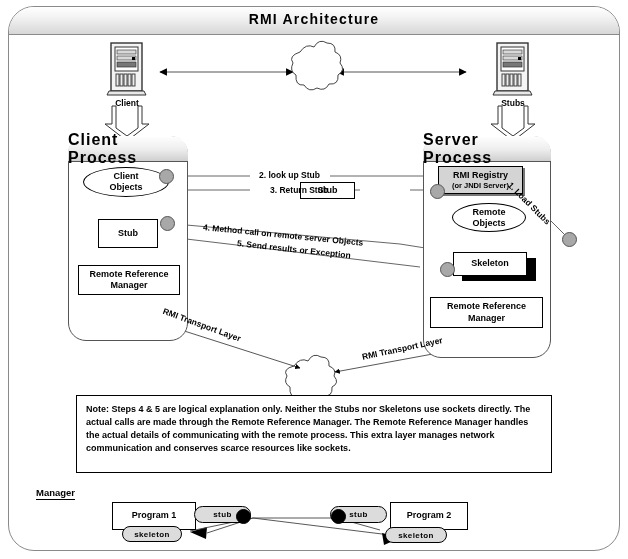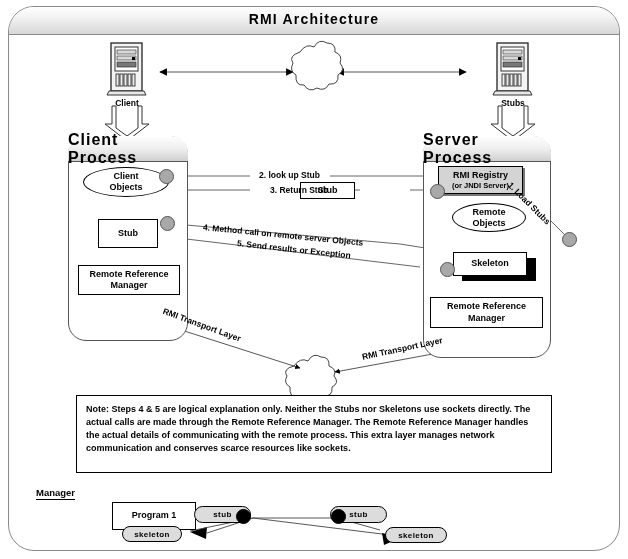--- a/index.html
+++ b/index.html
@@ -286,20 +286,23 @@
     <span>Program 1</span>
   </div>
   <div class="abs pill" style="left:194px;top:506px;width:57px;height:17px;">
     <span>stub</span>
   </div>
   <div class="abs pill" style="left:122px;top:526px;width:60px;height:16px;">
     <span>skeleton</span>
   </div>
   <div class="abs ball black" style="left:236px;top:509px;width:13px;height:13px;"></div>
 
+  <div class="abs box" style="left:390px;top:502px;width:78px;height:28px;">
+    <span>Program 2</span>
+  </div>
   <div class="abs pill" style="left:330px;top:506px;width:57px;height:17px;">
     <span>stub</span>
   </div>
   <div class="abs pill" style="left:385px;top:527px;width:62px;height:16px;">
     <span>skeleton</span>
   </div>
   <div class="abs ball black" style="left:331px;top:509px;width:13px;height:13px;"></div>
 
 </div>
 

